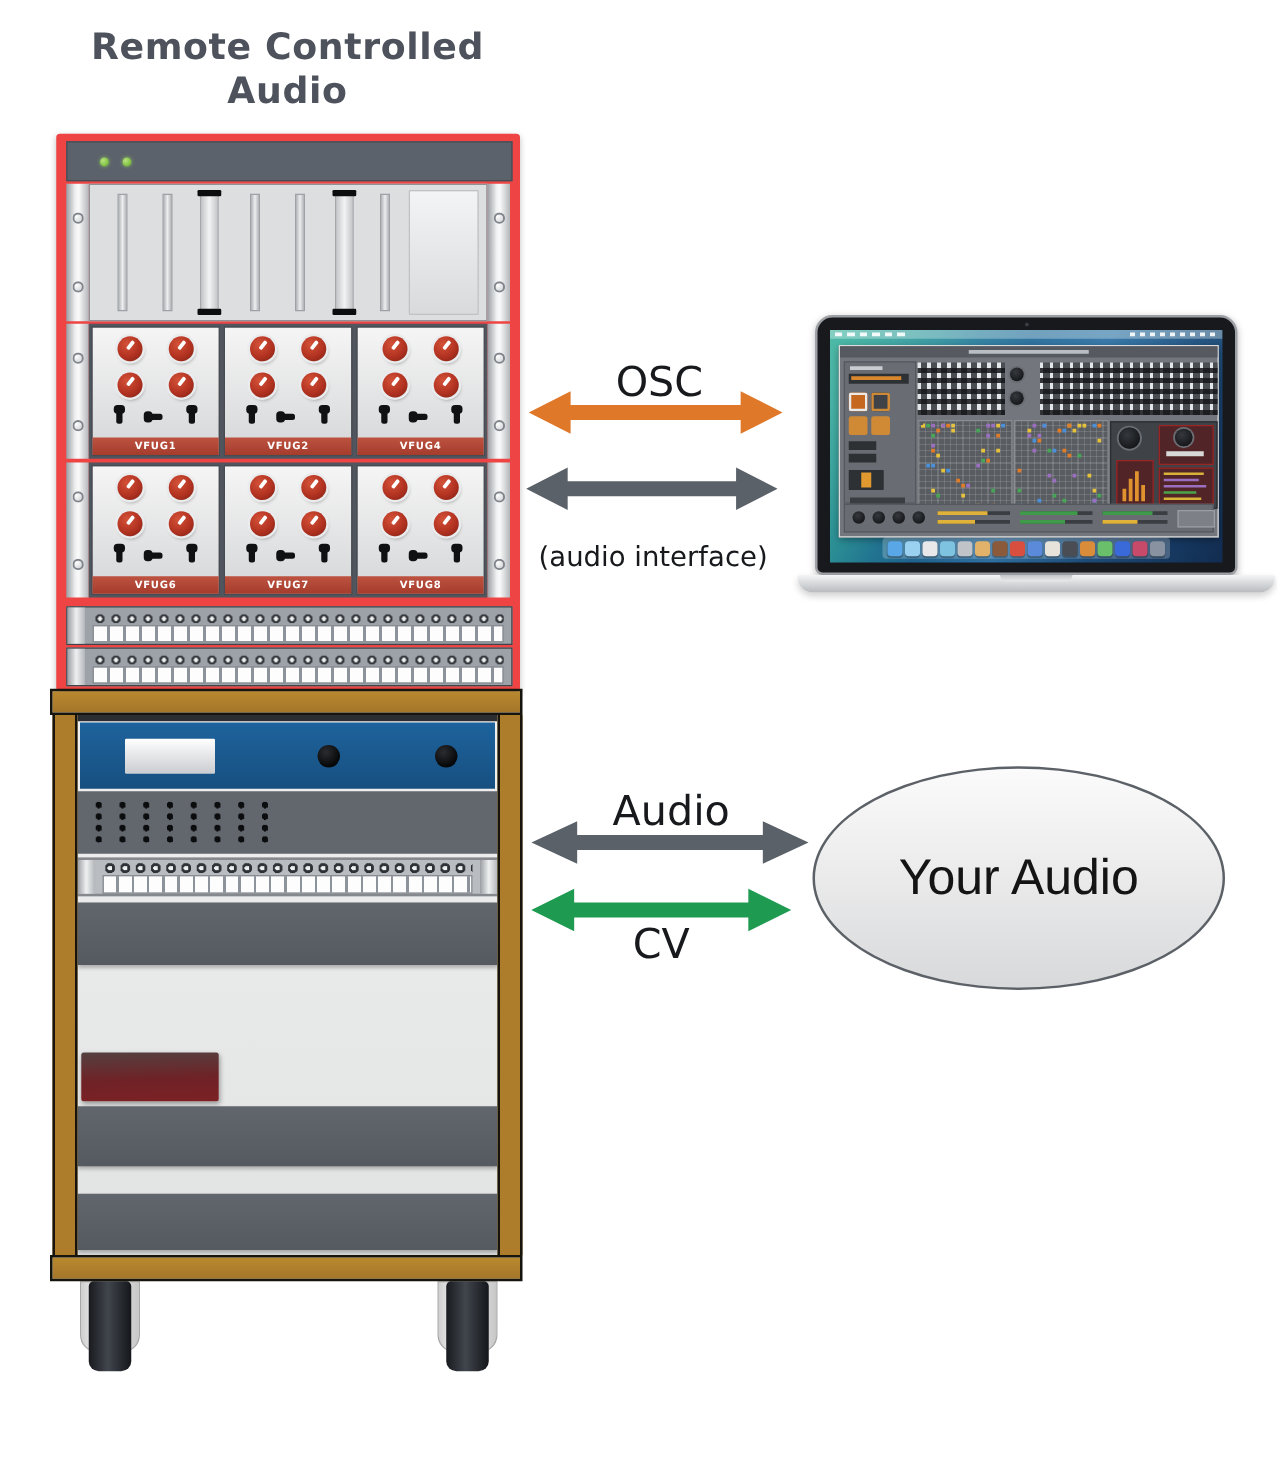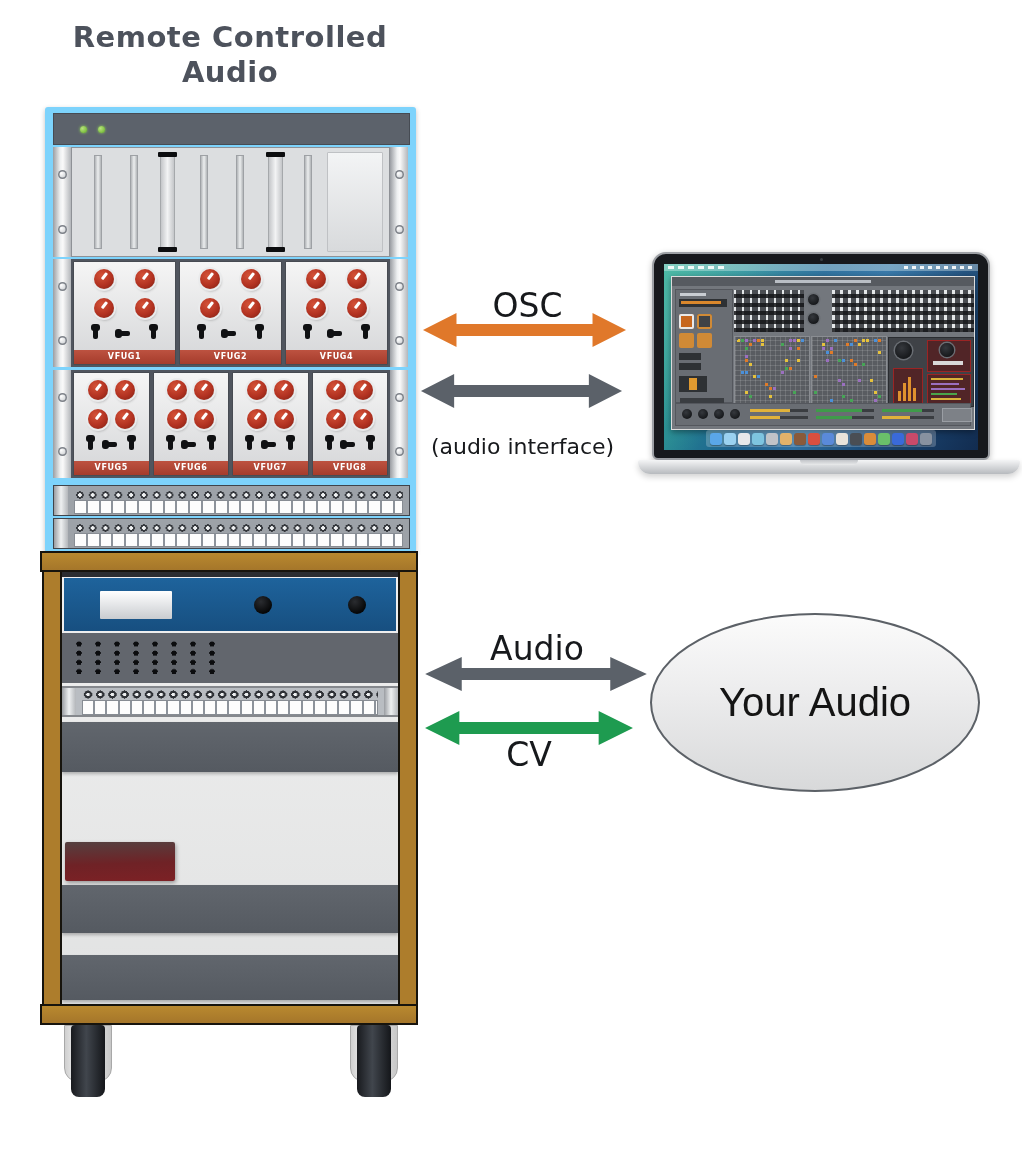--- a/index.html
+++ b/index.html
@@ -5,21 +5,21 @@
   html,body{margin:0;padding:0;background:#ffffff;}
   #canvas{position:relative;width:1022px;height:1166px;background:#ffffff;overflow:hidden;
           font-family:"DejaVu Sans","Liberation Sans",sans-serif;}
   .abs{position:absolute;}
 
   
   #title{left:40px;top:20px;width:380px;text-align:center;font-weight:bold;
          font-size:29px;line-height:1.22;color:#4d525c;letter-spacing:.5px;}
 
   
-  #rack{left:45px;top:107px;width:371px;height:446px;background:#7dd3fc;border-radius:3px;
+  #rack{left:45px;top:107px;width:371px;height:446px;background:#ef4444;border-radius:3px;
         box-shadow:0 2px 5px rgba(0,0,0,.25);}
   #rack-header{left:8px;top:6px;width:355px;height:30px;background:#5c626b;border:1px solid #464b53;}
   .led{position:absolute;top:12px;width:7px;height:7px;border-radius:50%;
        background:radial-gradient(circle at 35% 35%,#b8e27e,#7cbf3e 70%);box-shadow:0 0 3px #8ed05a;}
   .rail{width:18px;background:linear-gradient(90deg,#9a9da2,#eef0f1 40%,#fafafa 55%,#b3b6ba);
         display:flex;flex-direction:column;align-items:center;justify-content:space-around;}
   .screw{width:9px;height:9px;border-radius:50%;
          background:radial-gradient(circle at 35% 35%,#ffffff,#d2d5d8 65%,#9a9da1);
          box-shadow:inset 0 0 0 1.5px #7f838a;}
   .rack-row{display:flex;}
@@ -260,34 +260,20 @@
       <span class="knob"></span>
       <span class="knob"></span>
       <span class="knob"></span>
       <span class="knob"></span>
     </div>
     <div class="toggles">
       <span class="tg v"></span>
       <span class="tg h"></span>
       <span class="tg v"></span>
     </div>
-    <div class="module-label">VFUG5</div>
-  </div>
-          <div class="module">
-    <div class="knobs">
-      <span class="knob"></span>
-      <span class="knob"></span>
-      <span class="knob"></span>
-      <span class="knob"></span>
-    </div>
-    <div class="toggles">
-      <span class="tg v"></span>
-      <span class="tg h"></span>
-      <span class="tg v"></span>
-    </div>
     <div class="module-label">VFUG6</div>
   </div>
           <div class="module">
     <div class="knobs">
       <span class="knob"></span>
       <span class="knob"></span>
       <span class="knob"></span>
       <span class="knob"></span>
     </div>
     <div class="toggles">

